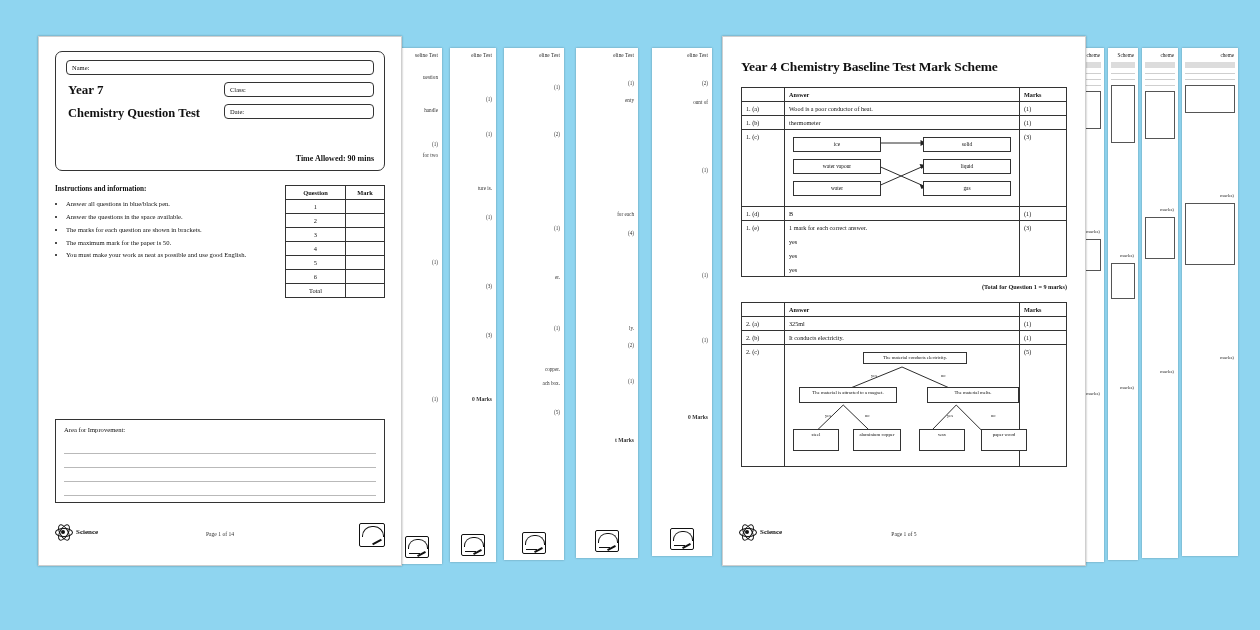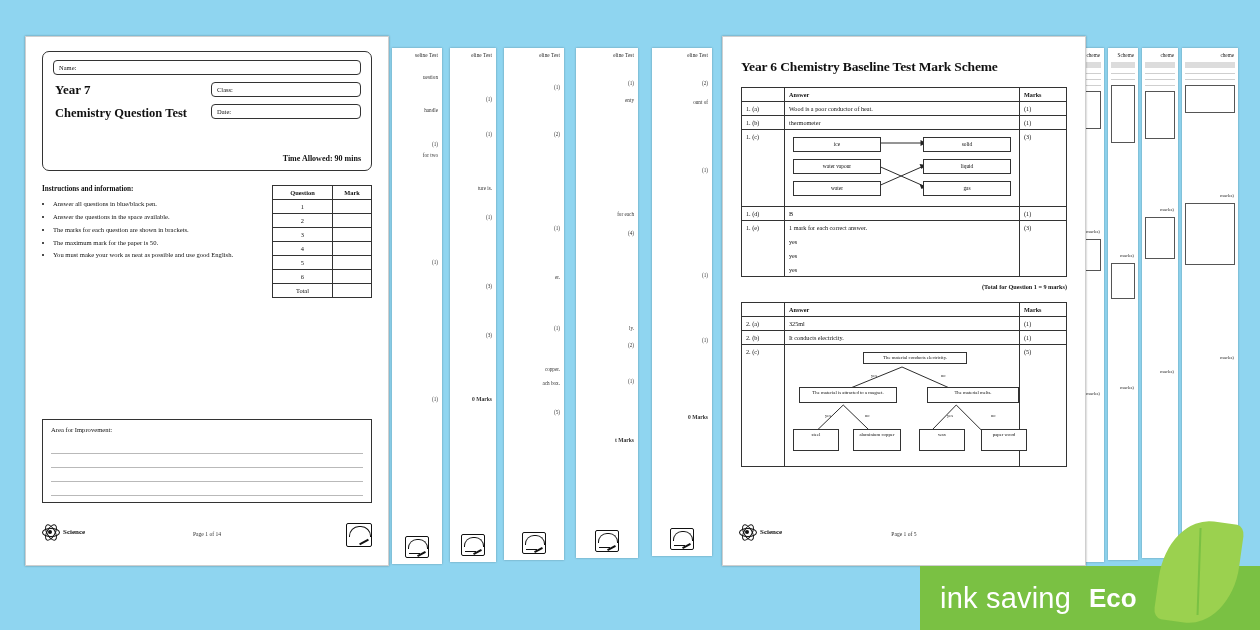--- a/index.html
+++ b/index.html
@@ -71,21 +71,21 @@
     position:absolute; right:2px; bottom:2px; width:9px; height:2px;
     background:#111; transform: rotate(-28deg);
   }
   .chip .base {
     position:absolute; left:3px; bottom:3px; width:11px; height:1px; background:#111;
   }
 
   
   #cover {
     position: absolute;
-    left: 5px; top: 0;
+    left: 18px; top: 0;
     width: 362px; height: 528px;
     border: 1px solid #cfcfcf;
   }
   .cover-inner { position: absolute; inset: 0; padding: 14px 16px; box-sizing: border-box; }
 
   .titlebox {
     border: 1px solid #333;
     border-radius: 7px;
     height: 120px;
     position: relative;
@@ -563,21 +563,21 @@
         <div class="rb-row"></div>
         <div class="rb-row"></div>
       <div class="rb-box" style="height:36px;"></div>
       <div class="rb-note" style="margin-top:100px;">marks)</div>
       <div class="rb-box" style="height:30px;"></div>
       <div class="rb-note" style="margin-top:120px;">marks)</div>
     </div>
 
     <div id="ms" class="sheet">
       <div class="ms-inner">
-        <div class="ms-title">Year 6 Chemistry Baseline Test Mark Scheme</div>
+        <div class="ms-title">Year 4 Chemistry Baseline Test Mark Scheme</div>
 
         <table class="ms">
           <tbody>
               <tr>
             <th class="col-q"></th>
             <th>Answer</th>
             <th class="col-m">Marks</th>
           </tr>
           <tr>
             <td>1. (a)</td>
@@ -693,21 +693,14 @@
             </span>
             <span class="lbl">Science</span>
           </div>
           <div class="pageno">Page 1 of 5</div>
         </div>
 
       </div>
     </div>
   </div>
 
-  <div id="eco">
-    <div class="bar">
-      <span class="ink">ink saving</span>
-      <span class="ecotxt">Eco</span>
-    </div>
-    <div class="leaf"></div>
-  </div>
 
 </div>
 
 </body></html>

